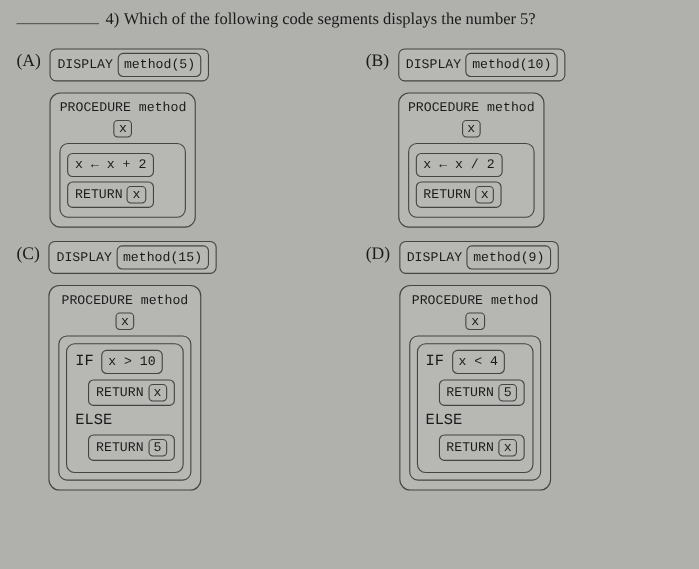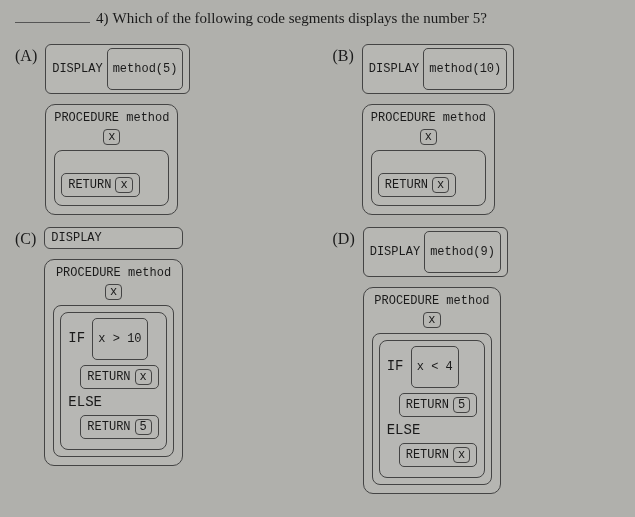--- a/index.html
+++ b/index.html
@@ -55,21 +55,21 @@
   }
   .display-block {
     display: flex;
     align-items: center;
     gap: 4px;
     padding: 3px 6px;
   }
   .inner-rounded {
     border: 1.5px solid #444;
     border-radius: 5px;
-    padding: 13px 5px;
+    padding: 3px 5px;
     display: inline-block;
   }
   .proc-block {
     border: 1.5px solid #444;
     border-radius: 10px;
     padding: 6px 8px 8px 8px;
     margin-top: 8px;
     background: rgba(200,200,195,0.25);
     display: inline-block;
   }
@@ -136,21 +136,21 @@
         <div class="block display-block mono">
           <span>DISPLAY</span>
           <span class="inner-rounded">method(5)</span>
         </div>
         <div class="proc-block mono">
           <div class="proc-header">
             <span>PROCEDURE method</span>
             <span class="param-box">x</span>
           </div>
           <div class="proc-body">
-            <br>
+            <div class="stmt-block">x ← x + 2</div><br>
             <div class="stmt-block">
               <span>RETURN</span>
               <span class="param-box">x</span>
             </div>
           </div>
         </div>
       </div>
     </div>
 
     <div class="option">
@@ -159,35 +159,36 @@
         <div class="block display-block mono">
           <span>DISPLAY</span>
           <span class="inner-rounded">method(10)</span>
         </div>
         <div class="proc-block mono">
           <div class="proc-header">
             <span>PROCEDURE method</span>
             <span class="param-box">x</span>
           </div>
           <div class="proc-body">
-            <br>
+            <div class="stmt-block">x ← x / 2</div><br>
             <div class="stmt-block">
               <span>RETURN</span>
               <span class="param-box">x</span>
             </div>
           </div>
         </div>
       </div>
     </div>
 
     <div class="option">
       <div class="opt-label">(C)</div>
       <div>
         <div class="block display-block mono">
           <span>DISPLAY</span>
+          <span class="inner-rounded">method(15)</span>
         </div>
         <div class="proc-block mono">
           <div class="proc-header">
             <span>PROCEDURE method</span>
             <span class="param-box">x</span>
           </div>
           <div class="proc-body">
             <div class="if-block">
               <div>
                 <span class="kw">IF</span>

